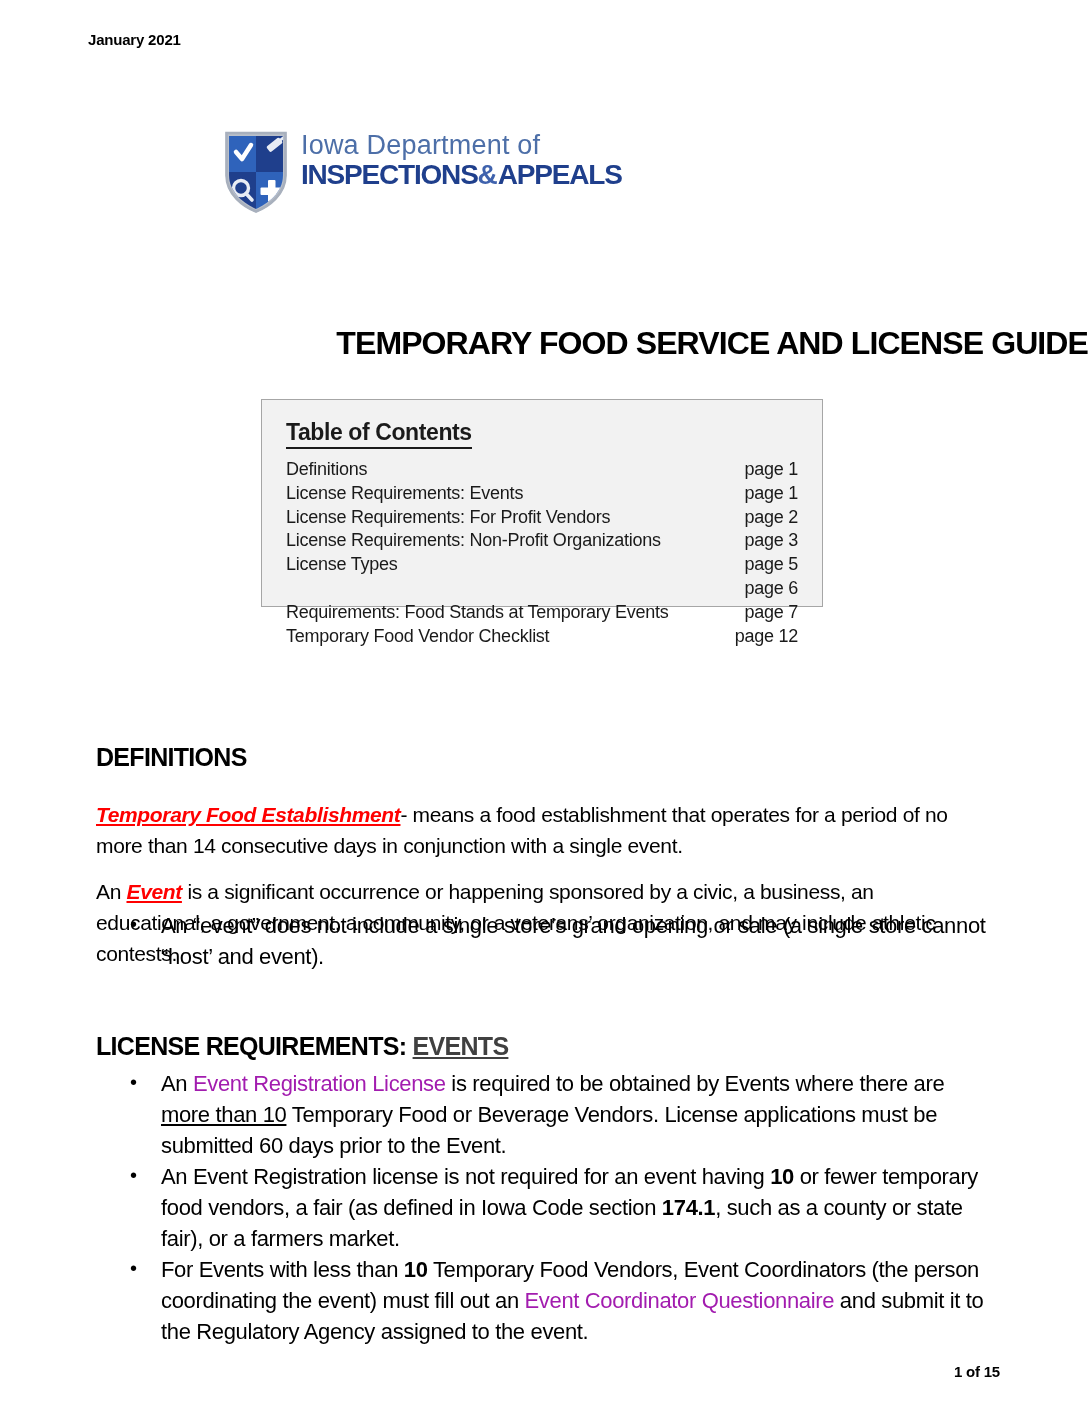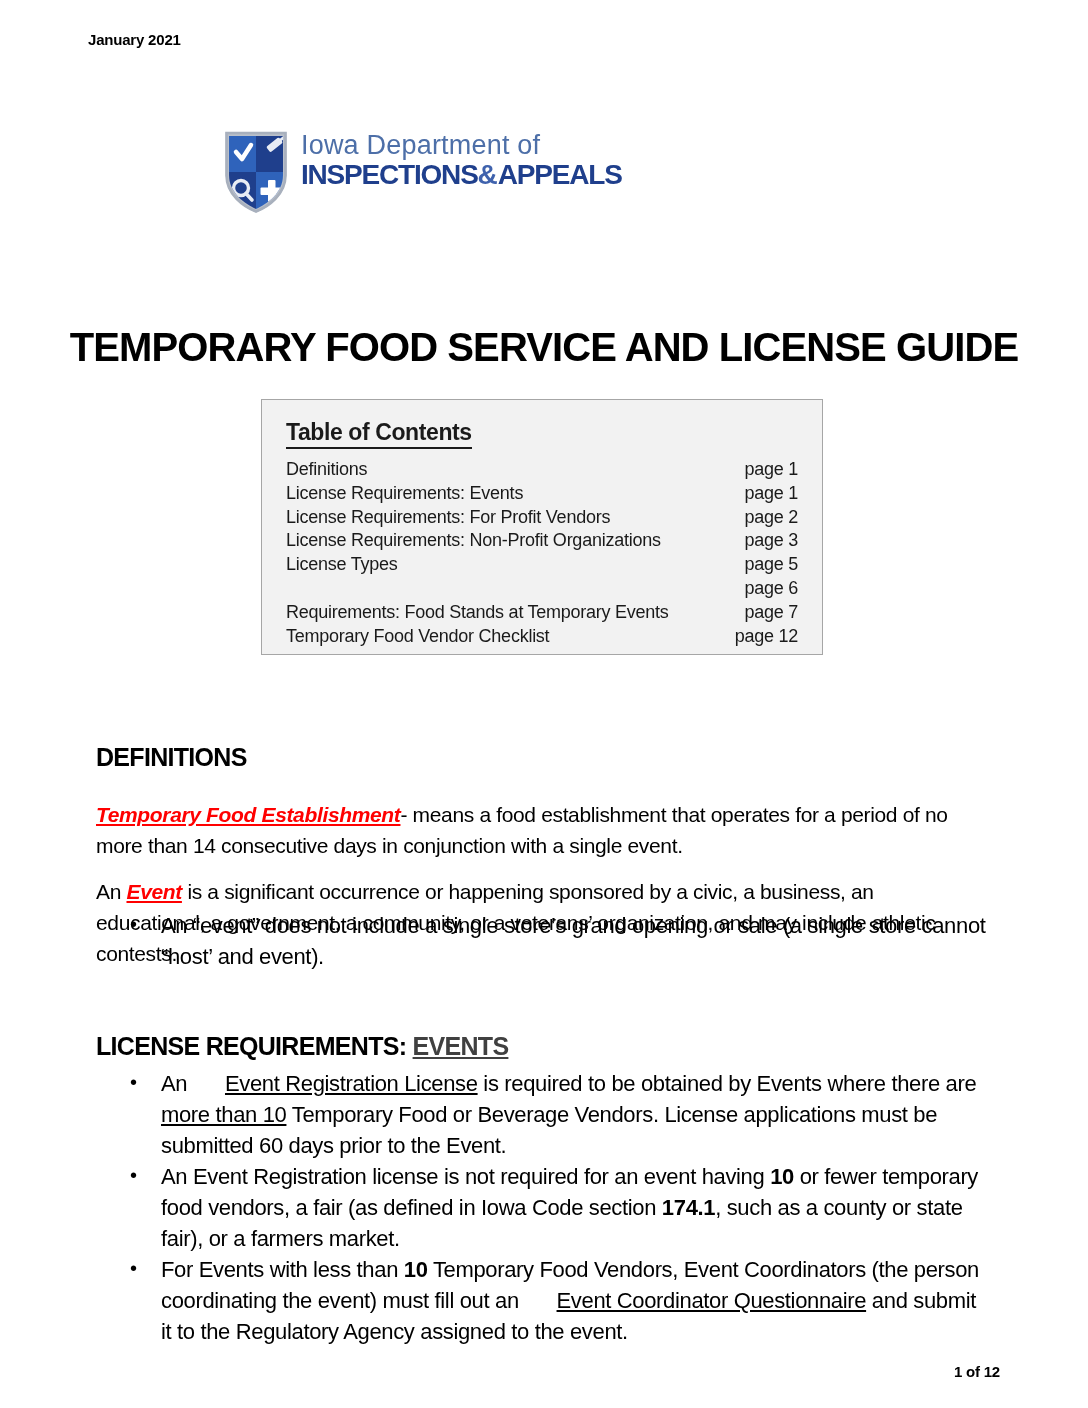--- a/index.html
+++ b/index.html
@@ -65,36 +65,36 @@
     font-weight: bold;
     letter-spacing: 0px;
   }
 
   
   .doc-title {
     position: absolute;
     left: 0;
     right: 0;
     top: 277px;
-    text-align: center;
-    font-family: "Liberation Sans", sans-serif;
-    font-size: 40px;
+    text-align: right;
+    font-family: "Liberation Sans", sans-serif;
+    font-size: 32px;
     font-weight: bold;
     letter-spacing: -0.9px;
     color: #000;
     margin-top: 48px;
   }
 
   
   .toc-box {
     position: absolute;
     left: 261px;
     top: 399px;
     width: 562px;
-    height: 256px;
+    height: 208px;
     background: #f2f2f2;
     border: 1px solid #a6a6a6;
     box-sizing: border-box;
   }
   .toc-inner {
     padding: 19px 24px 0 24px;
   }
   .toc-heading {
     font-family: "Liberation Sans", sans-serif;
     font-size: 23px;
@@ -179,23 +179,21 @@
     position: absolute;
     left: 0;
     top: -1px;
     font-size: 20px;
     line-height: 31px;
     color: #000;
   }
   .b { font-weight: bold; text-align: center; }
   .u { text-decoration: underline; }
   .link {
-    color: #000000;
-    text-decoration: underline;
-    margin-left: 32px;
+    color: #a21caf;
   }
 
   
   .footer-page {
     position: absolute;
     right: 88px;
     top: 1363px;
     font-family: "Liberation Sans", sans-serif;
     font-size: 15px;
     font-weight: bold;
@@ -307,15 +305,15 @@
   </ul>
 
   <h2 class="sec-head" id="sec-license-events"><span>LICENSE REQUIREMENTS: </span><span class="red">EVENTS</span></h2>
 
   <ul class="bullets" id="bullets-license">
     <li><span>An </span><a class="link">Event Registration License</a><span> is required to be obtained by Events where there are </span><span class="u">more than 10</span><span> Temporary Food or Beverage Vendors.  License applications must be submitted 60 days prior to the Event.</span></li>
     <li><span>An Event Registration license is not required for an event having </span><span class="b">10</span><span> or fewer temporary food vendors, a fair (as defined in Iowa Code section </span><span class="b">174.1</span><span>, such as a county or state fair), or a farmers market.</span></li>
     <li><span>For Events with less than </span><span class="b">10</span><span> Temporary Food Vendors, Event Coordinators (the person coordinating the event) must fill out an </span><a class="link">Event Coordinator Questionnaire</a><span> and submit it to the Regulatory Agency assigned to the event.</span></li>
   </ul>
 
-  <div class="footer-page">1 of 12</div>
+  <div class="footer-page">1 of 15</div>
 
 </div>
 
 </body></html>

